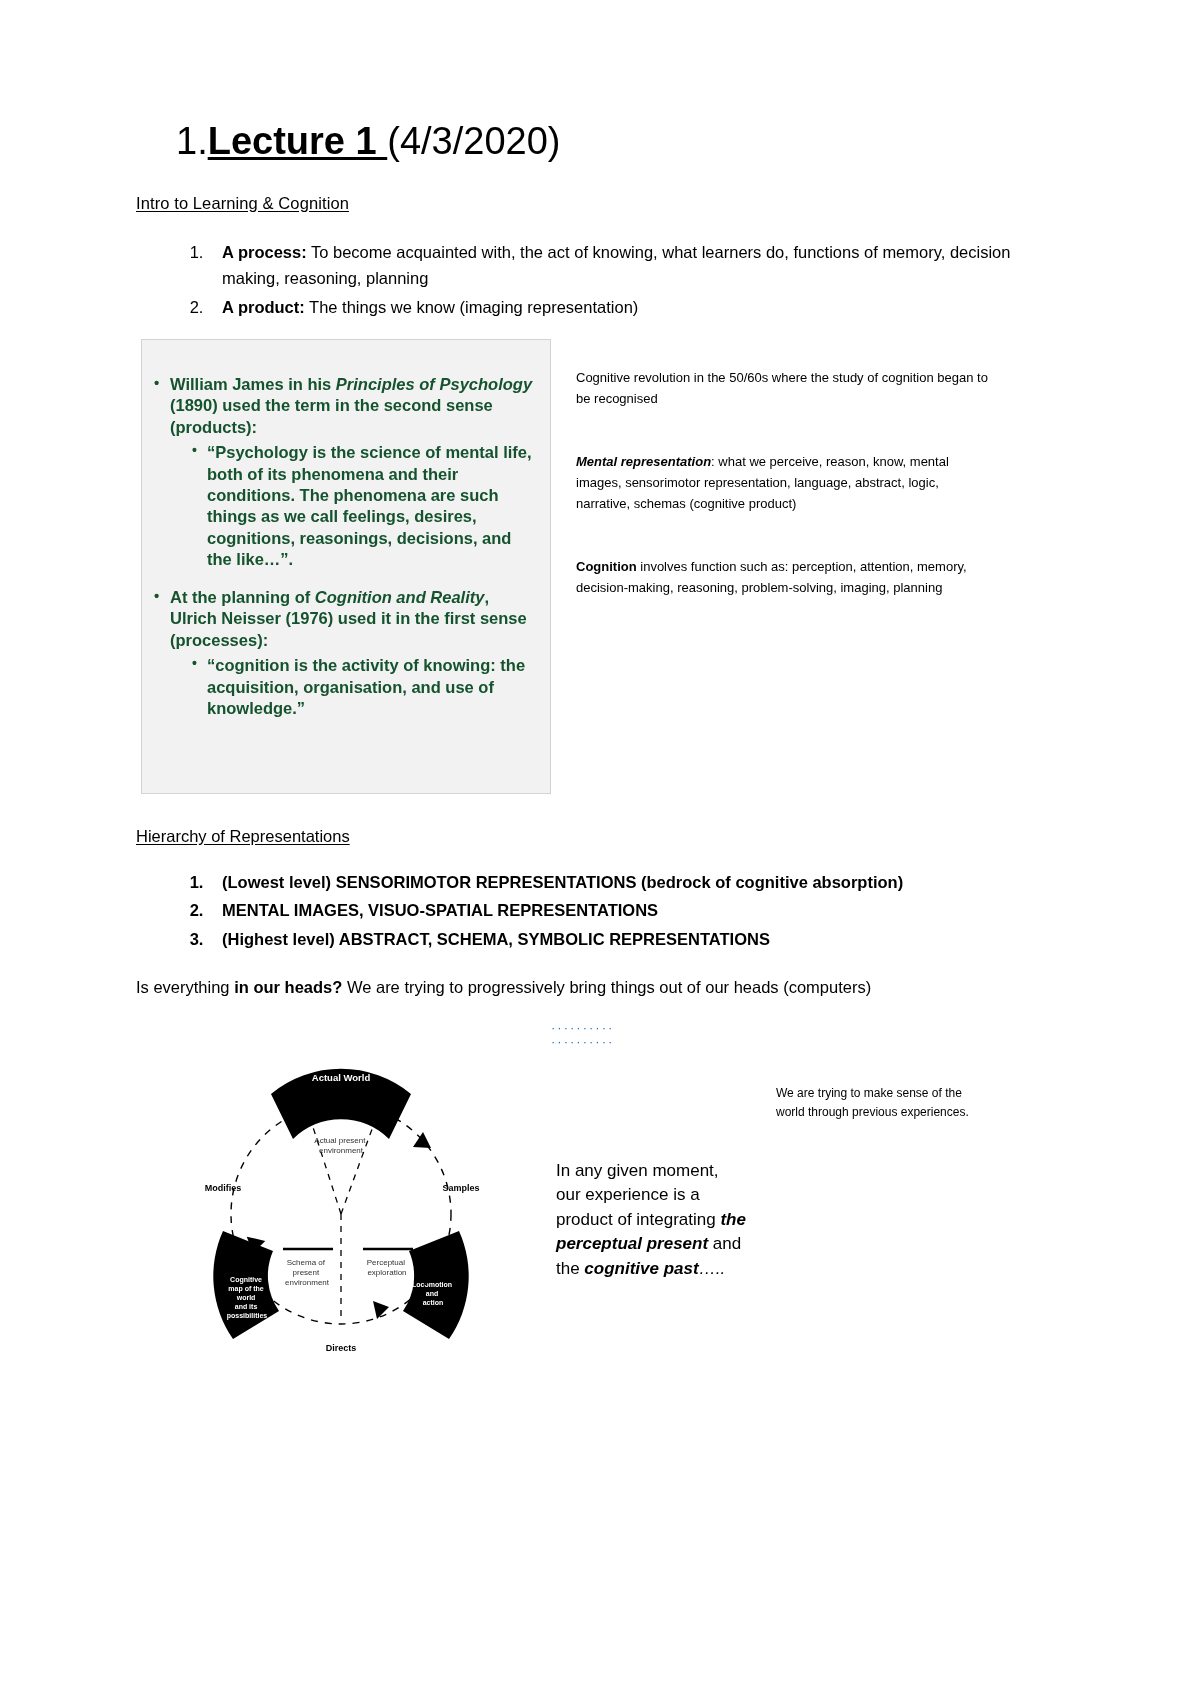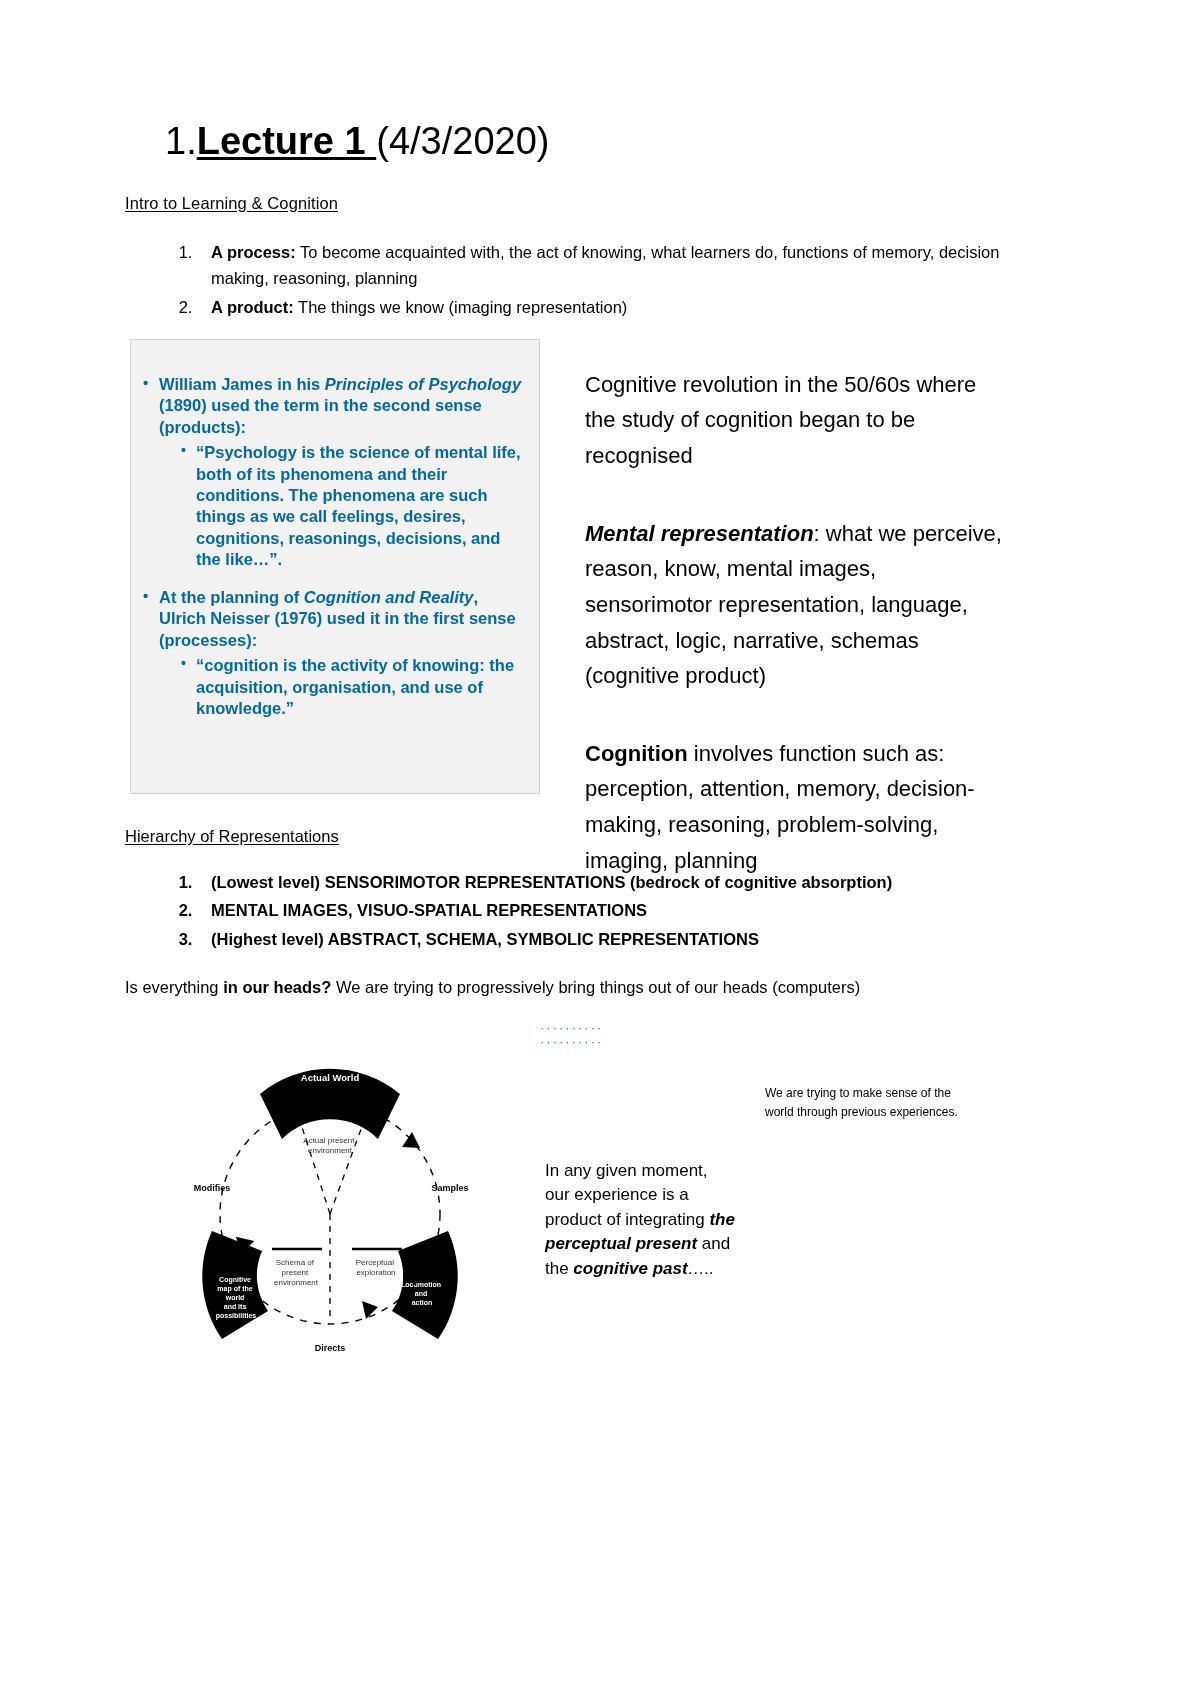--- a/index.html
+++ b/index.html
@@ -16,21 +16,21 @@
     position: relative;
     width: 1200px;
     height: 1698px;
     background: #ffffff;
     overflow: hidden;
     box-sizing: border-box;
     padding: 0;
   }
   .content {
     position: absolute;
-    left: 125px;
+    left: 136px;
     top: 120px;
     width: 880px;
   }
 
   
   .title-row {
     font-size: 38px;
     line-height: 1.15;
     margin: 0 0 30px 0;
     padding-left: 40px;
@@ -96,21 +96,21 @@
     background: #f2f2f2;
     border: 1px solid #d3d3d3;
     box-sizing: border-box;
     box-shadow: 0 0 0 0 rgba(0,0,0,0);
   }
   .graybox-inner {
     padding: 34px 16px 10px 12px;
     font-size: 16.5px;
     line-height: 1.30;
     font-weight: bold;
-    color: #0369a1;
+    color: #14532d;
   }
   ul.slide-l1 {
     list-style: none;
     margin: 0;
     padding: 0;
   }
   ul.slide-l1 > li {
     position: relative;
     padding-left: 16px;
     margin-bottom: 16px;
@@ -138,23 +138,22 @@
     top: -1px;
     font-size: 14px;
   }
   .bi { font-weight: bold; font-style: italic; }
 
   .right-col {
     position: absolute;
     left: 440px;
     top: 28px;
     width: 420px;
-    font-size: 22px;
+    font-size: 13px;
     line-height: 1.62;
-    margin-left: 20px;
   }
   .right-col p {
     margin: 0 0 42px 0;
   }
   .right-col .bold { font-weight: bold; }
   .right-col .bi { font-weight: bold; font-style: italic; }
 
   
   .hier-head {
     font-size: 16.5px;

